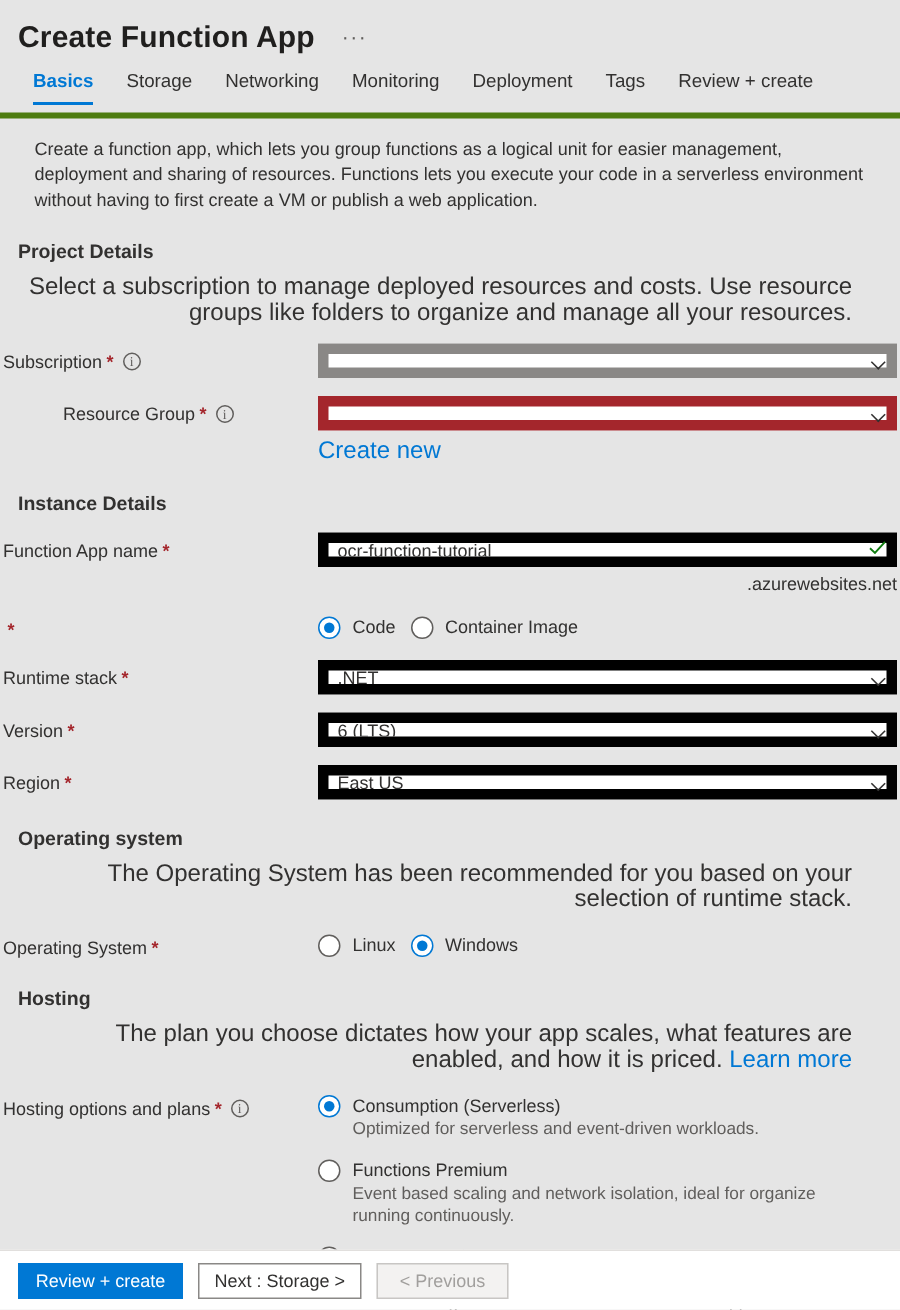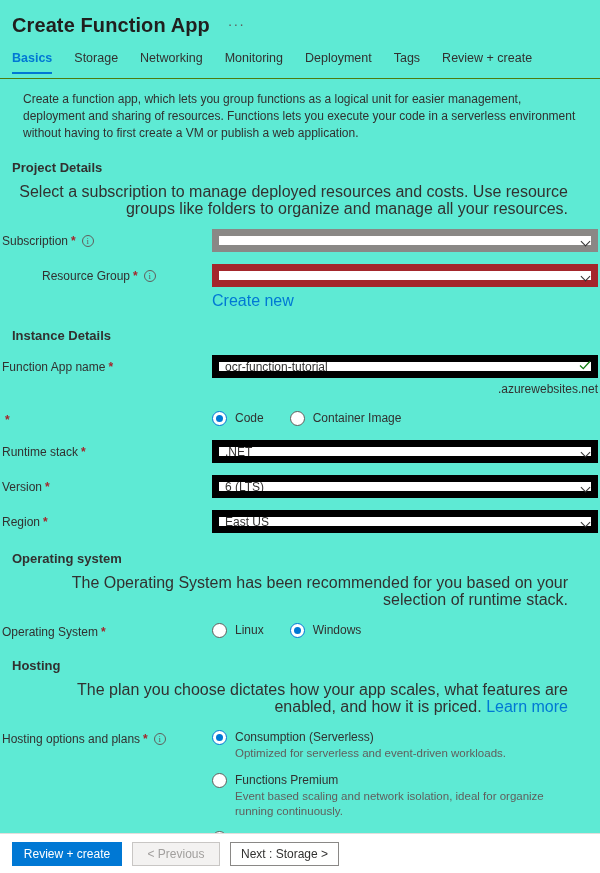--- a/index.html
+++ b/index.html
@@ -9,21 +9,21 @@
     background: #ffffff;
     font-family: "Liberation Sans", sans-serif;
     color: #1b1a19;
     font-size: 12px;
     overflow: hidden;
   }
   .page {
     position: relative;
     width: 600px;
     height: 873px;
-    background: #5eead4;
+    background: #e5e5e5;
   }
 
   
   .title-row {
     display: flex;
     align-items: center;
     padding: 14px 12px 10px 12px;
   }
   .page-title {
     font-size: 20px;
@@ -37,23 +37,23 @@
     font-size: 14px;
     letter-spacing: 1px;
     line-height: 14px;
     padding: 2px 4px 6px 4px;
     cursor: pointer;
   }
 
   
   .tabs {
     display: flex;
-    align-items: center;
-    padding: 0 12px;
-    border-bottom: 1px solid #4d7c0f;
+    align-items: flex-start;
+    padding: 0 22px;
+    border-bottom: 4px solid #4d7c0f;
     height: 32px;
   }
   .tab {
     font-size: 12.5px;
     color: #323130;
     padding: 0 11px 9px 11px;
     cursor: pointer;
     position: relative;
     white-space: nowrap;
   }
@@ -181,21 +181,21 @@
     text-decoration: none;
   }
   .suffix {
     text-align: right;
     font-size: 12px;
     color: #323130;
     margin-top: 4px;
   }
 
   
-  .radio-group { display: flex; align-items: flex-end; gap: 26px; padding-top: 2px; }
+  .radio-group { display: flex; align-items: flex-end; gap: 10px; padding-top: 2px; }
   .radio-item { display: flex; align-items: flex-start; cursor: pointer; }
   .radio {
     width: 15px; height: 15px;
     border: 1px solid #605e5c;
     border-radius: 50%;
     background: #fff;
     position: relative;
     flex: 0 0 15px;
     margin-top: 1px;
   }
@@ -448,17 +448,17 @@
           </div>
           <div class="radio-sub">Fully isolated and dedicated environment suitable for workloads that need large SKUs or need to co-locate Web Apps and Functions.</div>
         </div>
 
       </div>
     </div>
   </div>
 
   <div class="footer">
     <button class="btn primary">Review + create</button>
+    <button class="btn">Next : Storage &gt;</button>
     <button class="btn disabled">&lt; Previous</button>
-    <button class="btn">Next : Storage &gt;</button>
   </div>
 
 </div>
 
 </body></html>

